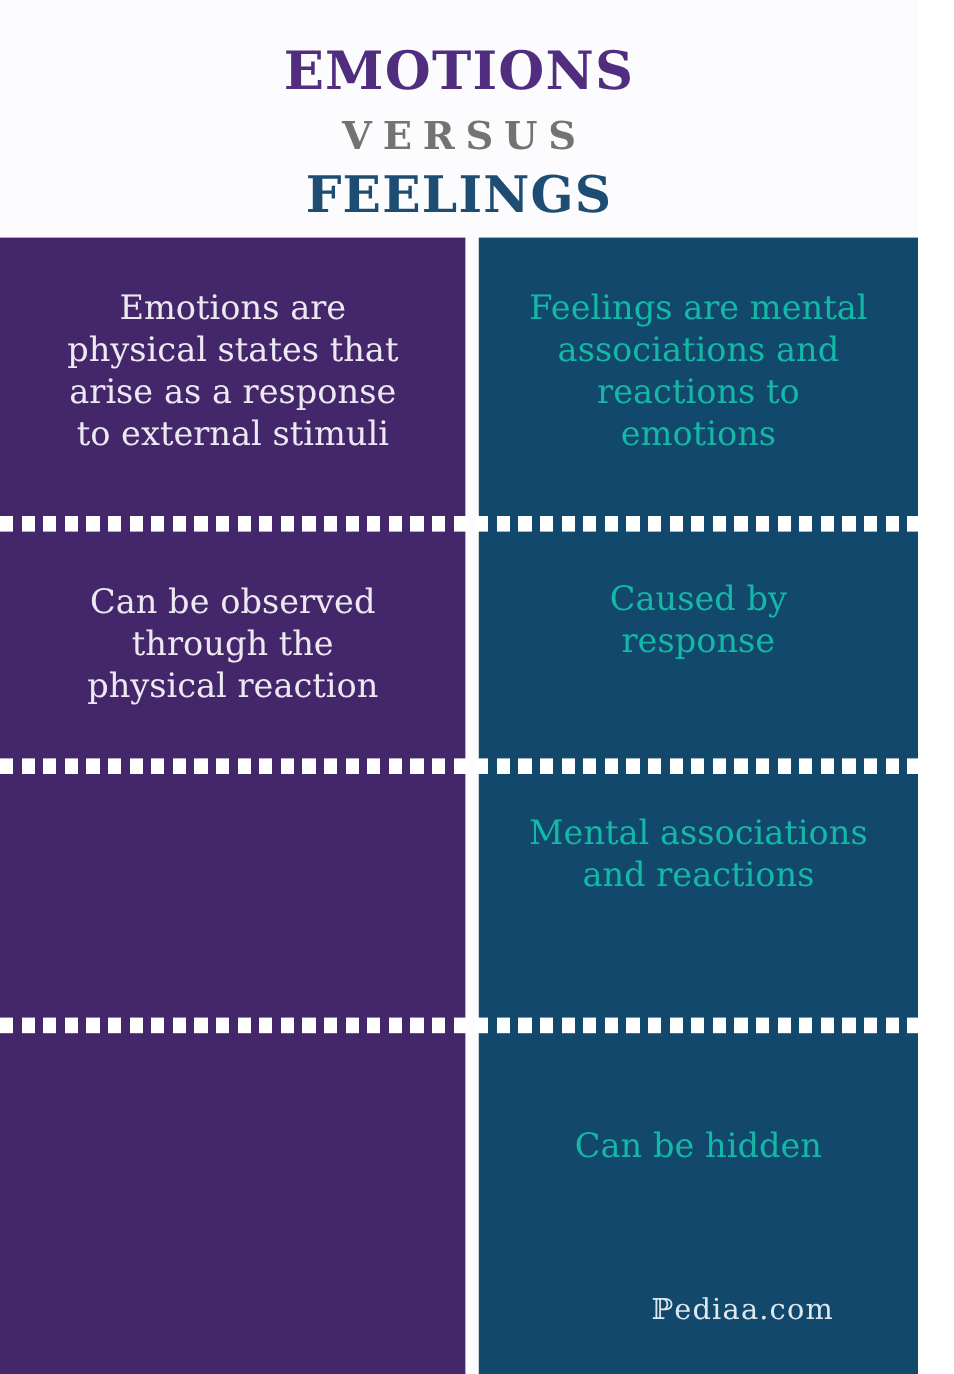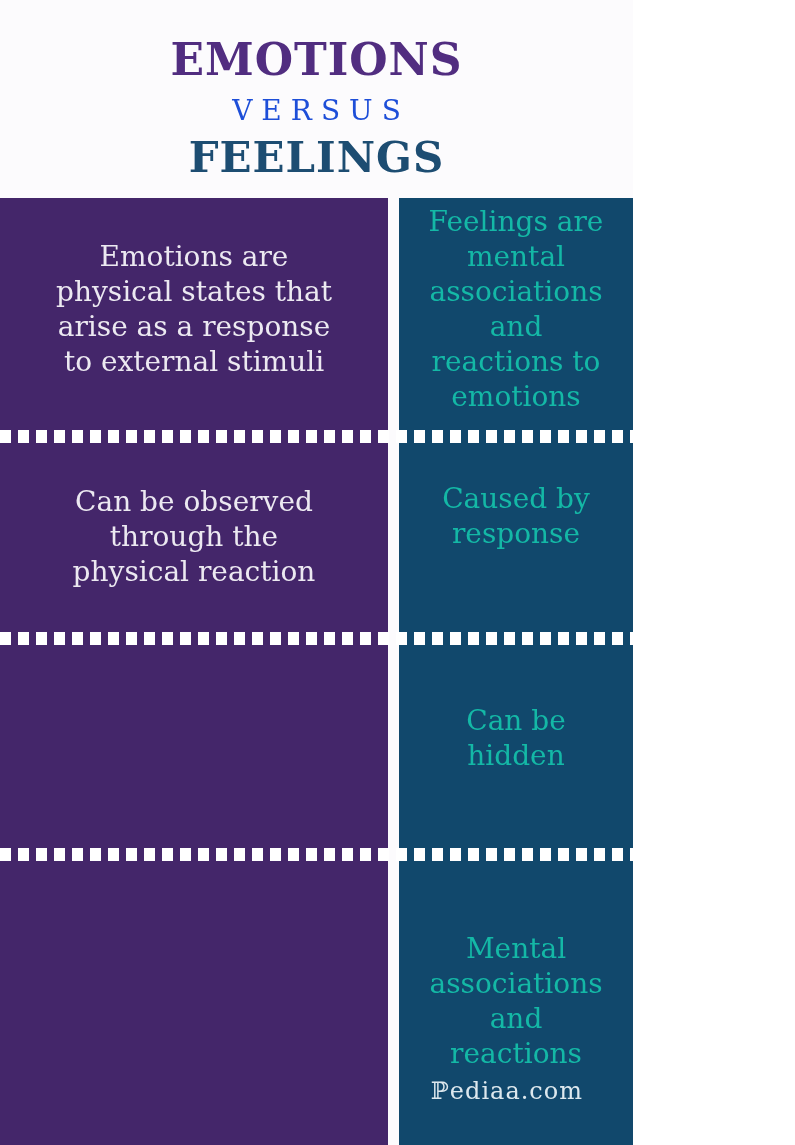--- a/index.html
+++ b/index.html
@@ -1,18 +1,18 @@
 <!DOCTYPE html>
 <html><head>
 <meta charset="utf-8">
 <style>
   html, body { margin: 0; padding: 0; }
   .page {
     position: relative;
-    width: 633px;
+    width: 765px;
     height: 1145px;
     background: #fcfbfd;
     font-family: "DejaVu Serif", "Liberation Serif", serif;
     overflow: hidden;
   }
 
   
   .header {
     height: 198px;
     text-align: center;
@@ -20,24 +20,25 @@
   }
   .title-emotions {
     padding-top: 34px;
     font-size: 44px;
     font-weight: bold;
     letter-spacing: 1px;
     color: #512d80;
   }
   .title-versus {
     margin-top: 9px;
-    font-size: 28px;
+    font-size: 32px;
     letter-spacing: 9px;
     text-indent: 9px;
-    color: #1d4ed8;
+    color: #737373;
+    font-weight: bold;
   }
   .title-feelings {
     margin-top: 6px;
     font-size: 42px;
     font-weight: bold;
     letter-spacing: 1px;
     color: #1d4d72;
   }
 
   
@@ -83,21 +84,21 @@
       transparent 11px, transparent 18px
     );
   }
   .sep-1 { top: 232px; }
   .sep-2 { top: 434px; }
   .sep-3 { top: 650px; }
 
   
   .watermark {
     position: absolute;
-    right: 50px;
+    right: 70px;
     bottom: 40px;
     font-size: 24px;
     letter-spacing: 1px;
     color: #dde8ee;
   }
 </style>
 </head>
 <body>
 
 <div class="page">
@@ -122,23 +123,23 @@
 
     <div class="gutter"></div>
 
     <div class="col col-right">
       <div class="cell r1">Feelings are mental
 associations and
 reactions to
 emotions</div>
       <div class="cell r2">Caused by
 response</div>
-      <div class="cell r4">Can be hidden</div>
       <div class="cell r3">Mental associations
 and reactions</div>
+      <div class="cell r4">Can be hidden</div>
     </div>
 
     <div class="separator sep-1"></div>
     <div class="separator sep-2"></div>
     <div class="separator sep-3"></div>
 
     <div class="watermark">ℙediaa.com</div>
   </div>
 
 </div>

